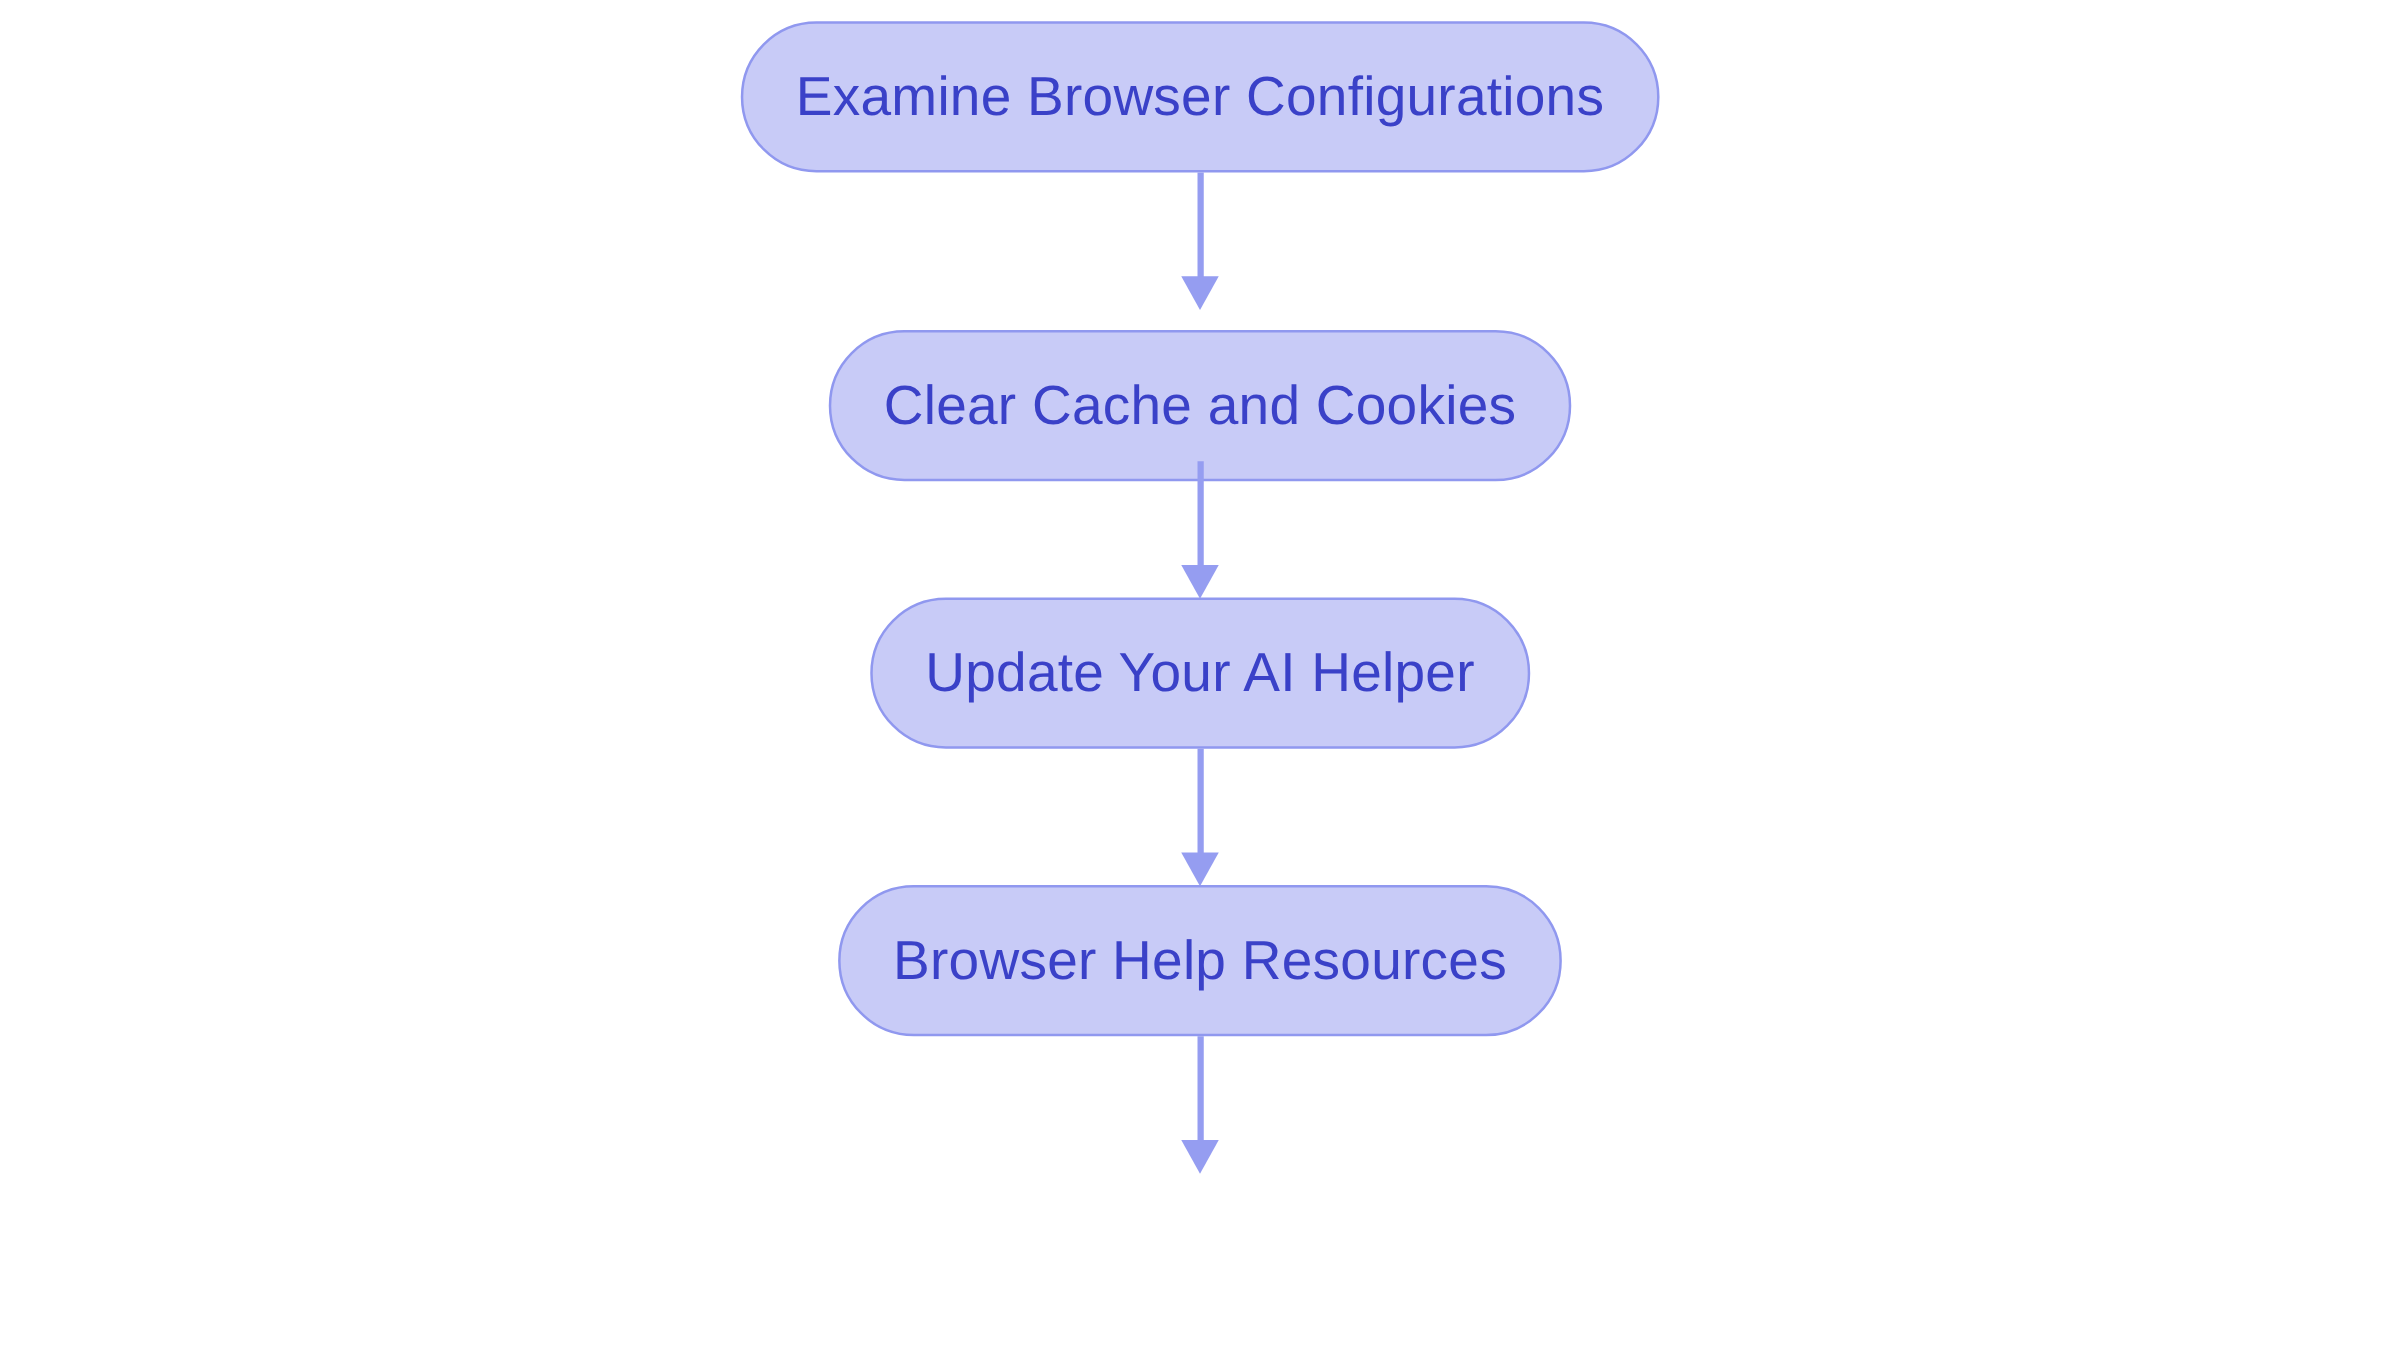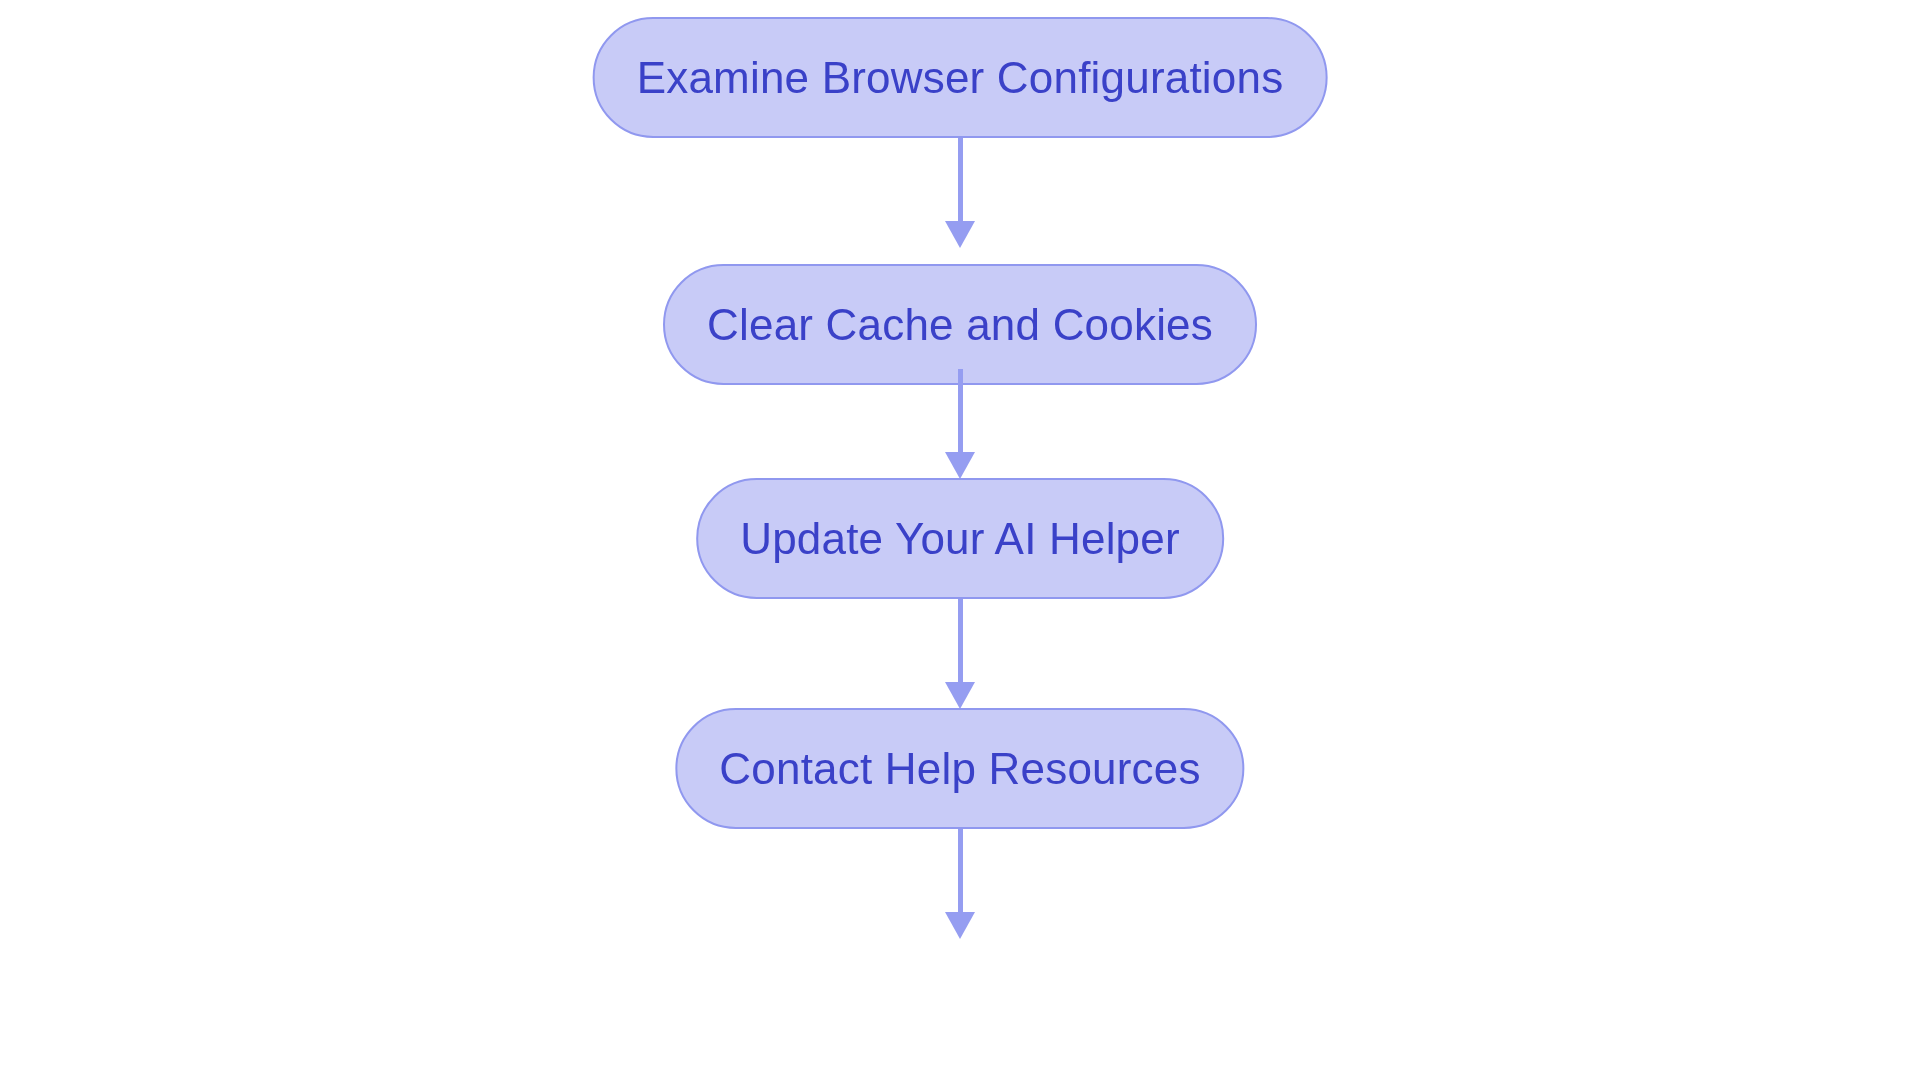--- a/index.html
+++ b/index.html
@@ -99,21 +99,21 @@
   <div class="node node-3">
     <span class="node-label">Update Your AI Helper</span>
   </div>
 
   <div class="arrow arrow-3">
     <div class="arrow-line"></div>
     <div class="arrow-head"></div>
   </div>
 
   <div class="node node-4">
-    <span class="node-label">Contact Help Resources</span>
+    <span class="node-label">Browser Help Resources</span>
   </div>
 
   <div class="arrow arrow-4">
     <div class="arrow-line"></div>
     <div class="arrow-head"></div>
   </div>
 
 
 </div>
 

